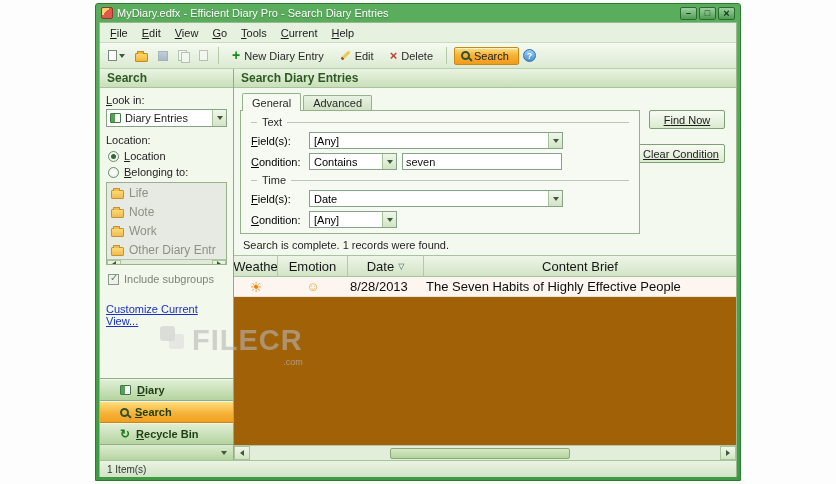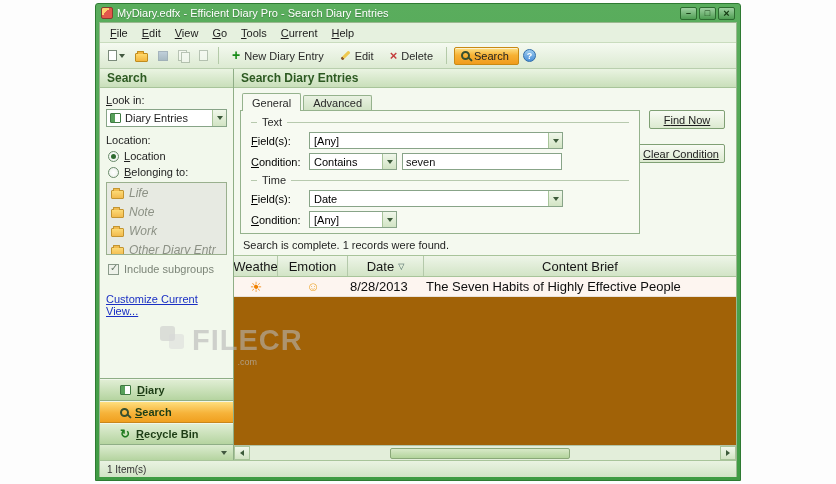--- a/index.html
+++ b/index.html
@@ -78,21 +78,21 @@
                  border-top:4px solid #3c5a3a; }
   .book-icon { width:11px; height:10px; border:1px solid #3f7a42; border-radius:1px;
                background:linear-gradient(90deg,#57a05a 45%,#fff 45%); flex:none; }
   .radio-row { display:flex; align-items:center; gap:5px; margin:4px 0 4px 2px; }
   .radio { width:11px; height:11px; border-radius:50%; border:1px solid #6a8a6a;
            background:radial-gradient(#fff,#e9efe7); position:relative; flex:none; }
   .radio.checked::after { content:''; position:absolute; left:2px; top:2px; right:2px; bottom:2px;
            border-radius:50%; background:#2f6b2f; }
   .accel::first-letter { text-decoration:underline; }
 
-  .listbox { margin-top:3px; height:73px; background:#e7eae2; border:1px solid #9ab08e; display:flex; flex-direction:column; overflow:hidden;font-style:italic; }
+  .listbox { margin-top:3px; height:83px; background:#e7eae2; border:1px solid #9ab08e; display:flex; flex-direction:column; overflow:hidden; }
   .folder-item { display:flex; align-items:center; gap:5px; padding:3px 4px 2px; color:#8c9185; font-size:12px; white-space:nowrap; }
   .folder-item .icon-folder { opacity:.9; margin-top:2px; }
   .list-hscroll { margin-top:auto; height:14px; background:#e1ead9; border-top:1px solid #b2c4a6; display:flex; align-items:center; }
   .scroll-arrow { width:14px; height:100%; flex:none; background:linear-gradient(#f0f7ea,#d2e4c4);
                   border:1px solid #a8c49a; display:flex; align-items:center; justify-content:center; }
   .tri-left { width:0; height:0; border-top:3px solid transparent; border-bottom:3px solid transparent; border-right:4px solid #3c5a3a; }
   .tri-right { width:0; height:0; border-top:3px solid transparent; border-bottom:3px solid transparent; border-left:4px solid #3c5a3a; }
   .list-hscroll .scroll-right { margin-left:auto; }
 
   .check-row { display:flex; align-items:center; gap:5px; margin:8px 0 0 2px; color:#7c8578; }
@@ -158,21 +158,21 @@
                   background:linear-gradient(#d8e9c8,#b3d49c); border:1px solid #8aa878; border-radius:2px; }
 
   
   .statusbar { height:17px; flex:none; background:linear-gradient(#eaf3e2,#d2e4c6); border-top:1px solid #a8c49a;
                font-size:10px; color:#333; display:flex; align-items:center; padding-left:7px; }
   .watermark { position:absolute; left:64px; top:322px; display:flex; align-items:flex-start; gap:7px;
                pointer-events:none; z-index:40; }
   .wm-logo { position:relative; width:25px; height:25px; }
   .wm-sq1, .wm-sq2 { position:absolute; width:15px; height:15px; border-radius:3px; background:rgba(195,195,195,.5); }
   .wm-sq2 { left:9px; top:8px; background:rgba(215,215,215,.5); }
-  .wm-textcol { display:flex; flex-direction:column; align-items:center; }
+  .wm-textcol { display:flex; flex-direction:column; align-items:flex-end; }
   .wm-text { font-size:29px; font-weight:bold; letter-spacing:1px; line-height:1; color:rgba(182,182,182,.6); }
   .wm-com { font-size:9px; color:rgba(182,182,182,.7); margin-top:2px; }
 </style>
 </head>
 <body>
 
 <div class="screen">
   <div class="window">
 
     <div class="titlebar">

